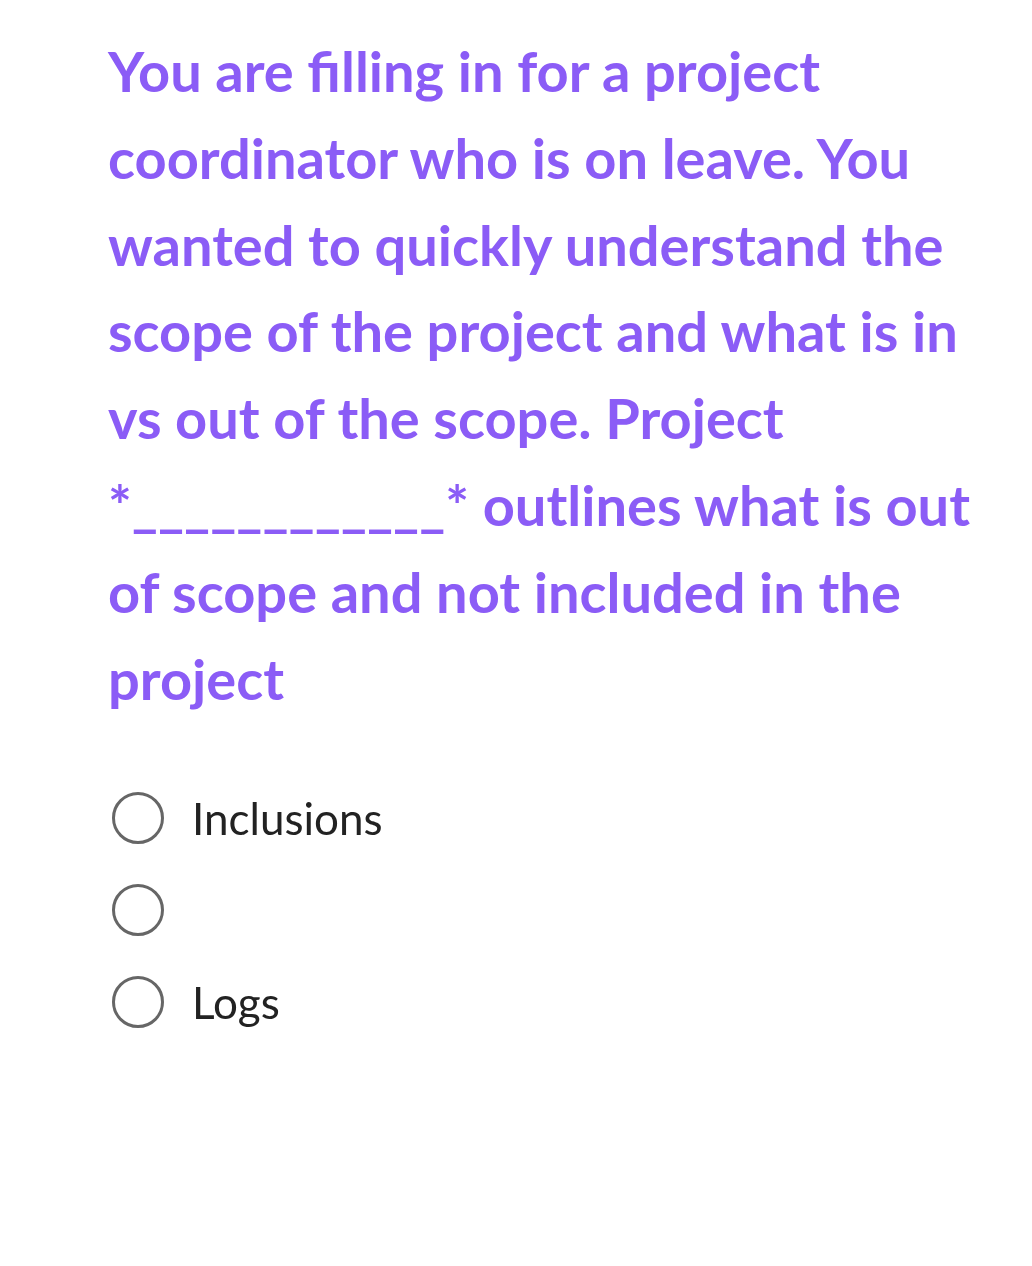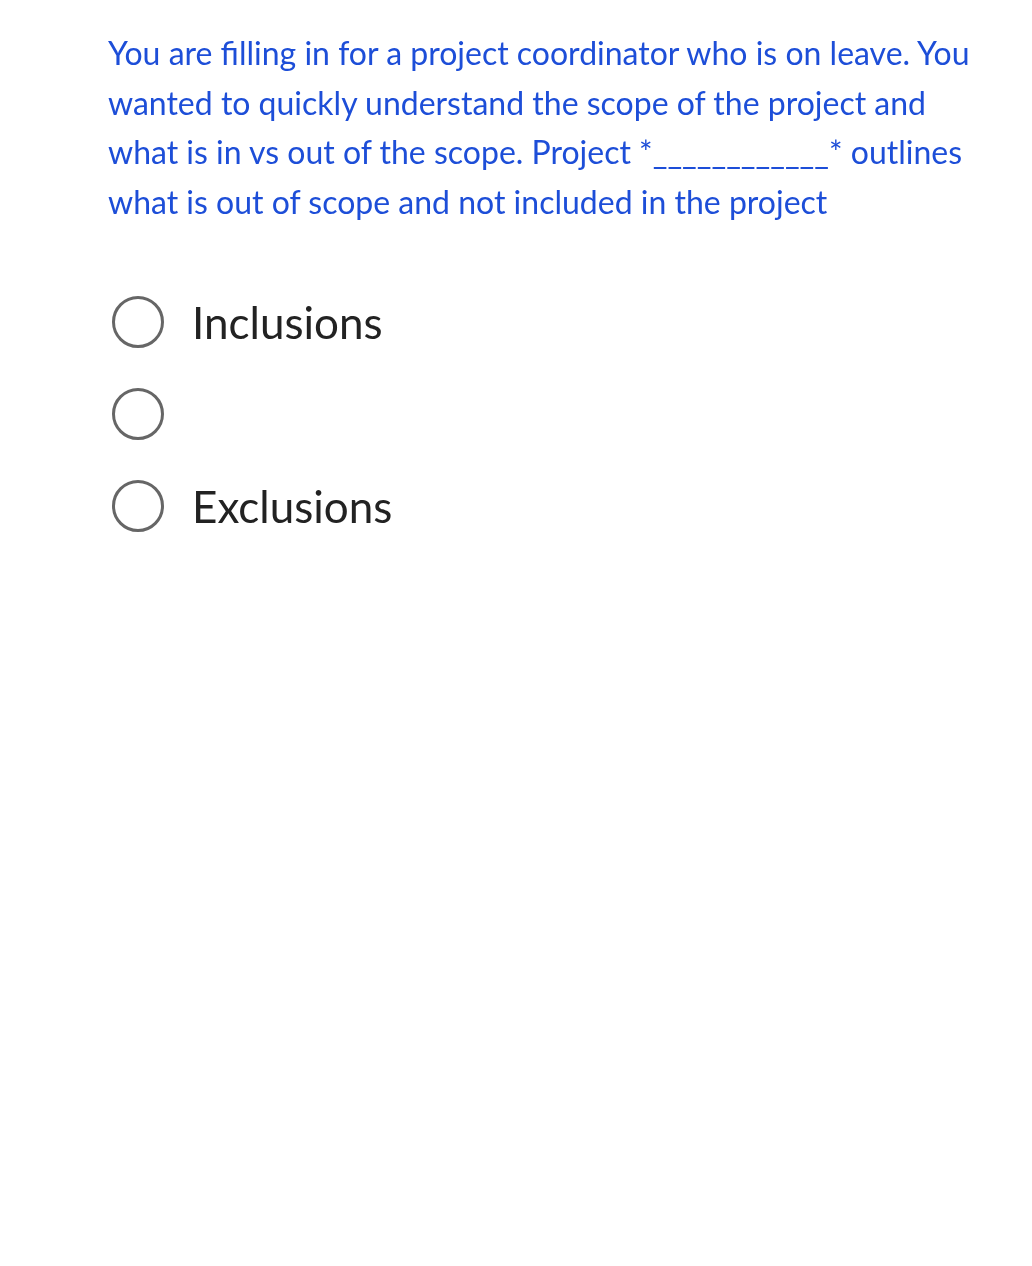--- a/index.html
+++ b/index.html
@@ -4,24 +4,24 @@
   <style>
     * { margin: 0; padding: 0; box-sizing: border-box; }
     body {
       font-family: 'Lato', 'Helvetica Neue', Helvetica, Arial, sans-serif;
       background: #fff;
       padding: 28px 60px 40px 108px;
       color: #1a1a1a;
       width: 1032px;
     }
     .question-text {
-      font-size: 32px;
+      font-size: 56px;
       line-height: 1.55;
-      font-weight: 400;
-      color: #1d4ed8;
+      font-weight: 700;
+      color: #8b5cf6;
       margin-bottom: 70px;
     }
     .options {
       display: flex;
       flex-direction: column;
       gap: 40px;
       padding-left: 4px;
     }
     .option {
       display: flex;
@@ -51,15 +51,15 @@
 <div class="options">
   <div class="option">
     <span class="radio"></span>
     <span class="option-label">Inclusions</span>
   </div>
   <div class="option">
     <span class="radio"></span>
   </div>
   <div class="option">
     <span class="radio"></span>
-    <span class="option-label">Exclusions</span>
+    <span class="option-label">Logs</span>
   </div>
 </div>
 
 </body></html>

